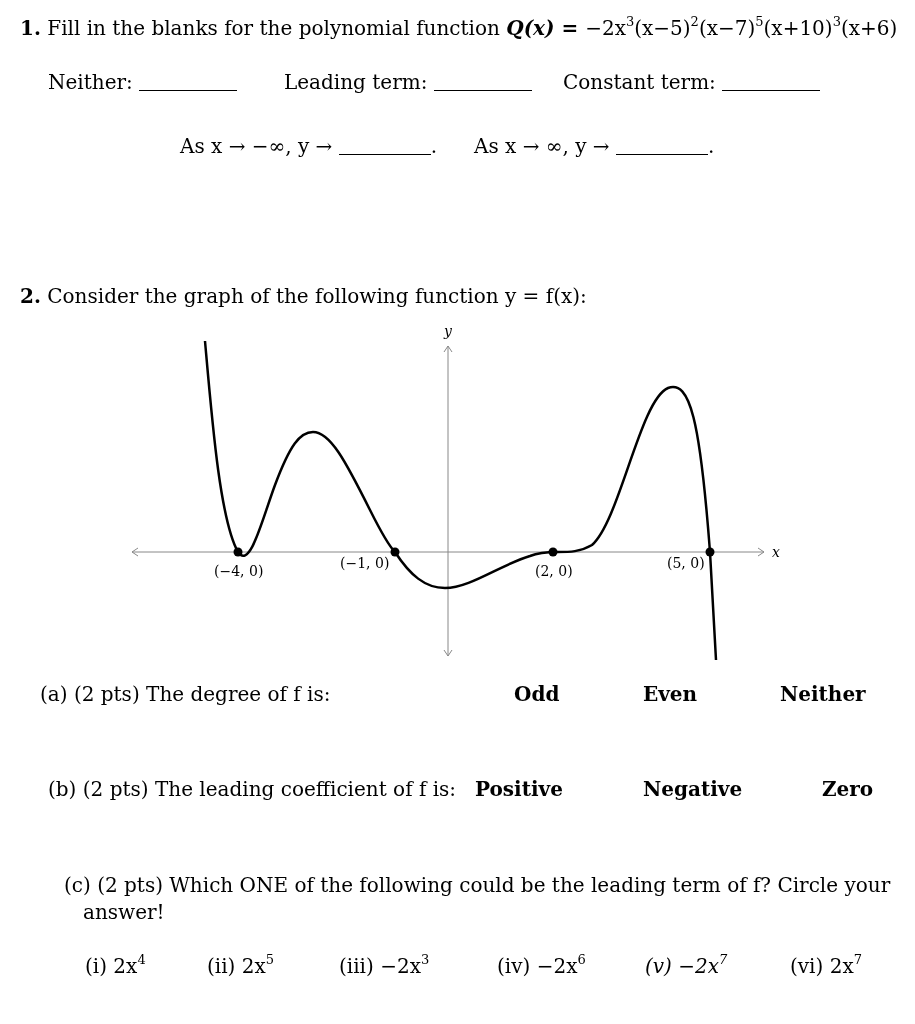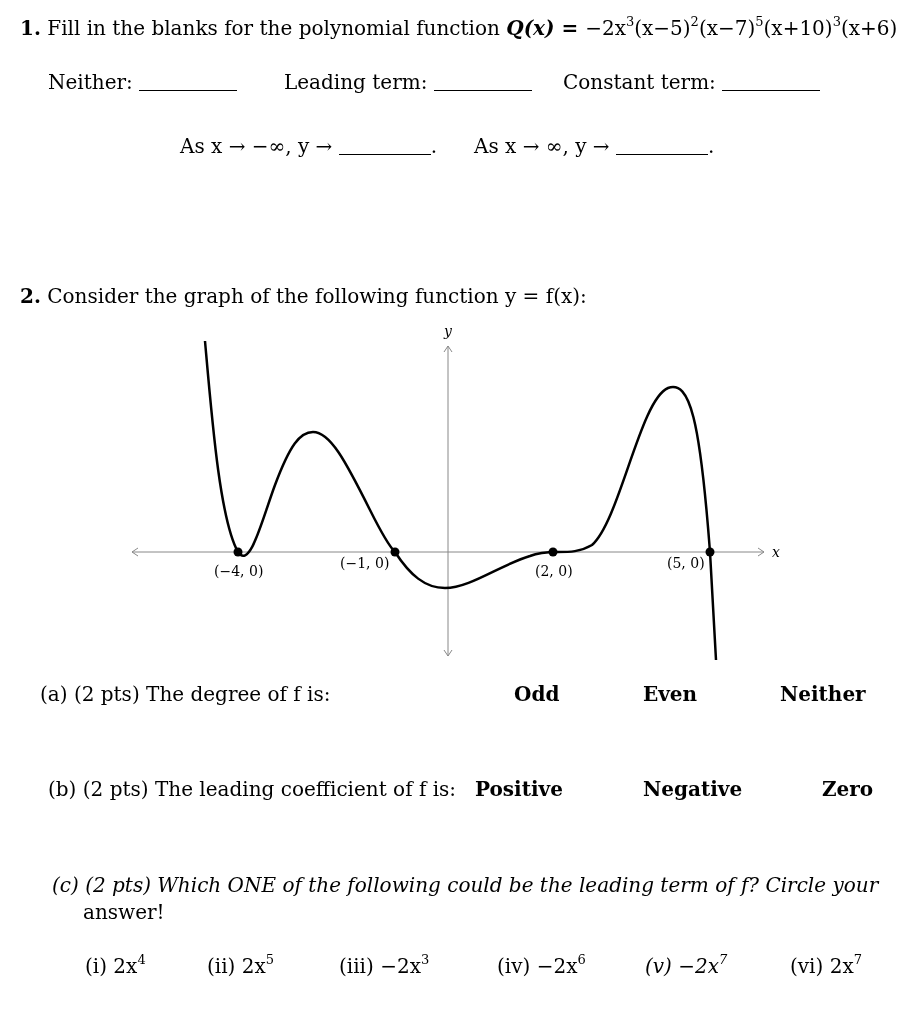--- a/index.html
+++ b/index.html
@@ -91,21 +91,21 @@
 <div class="abs" style="left:40px; top:682px;">(a) (2 pts) The degree of f is:</div>
 <div class="abs bold" style="left:514px; top:682px;">Odd</div>
 <div class="abs bold" style="left:643px; top:682px;">Even</div>
 <div class="abs bold" style="left:780px; top:682px;">Neither</div>
 
 <div class="abs" style="left:48px; top:777px;">(b) (2 pts) The leading coefficient of f is:</div>
 <div class="abs bold" style="left:475px; top:777px;">Positive</div>
 <div class="abs bold" style="left:643px; top:777px;">Negative</div>
 <div class="abs bold" style="left:822px; top:777px;">Zero</div>
 
-<div class="abs" style="left:52px; top:873px;font-style:italic;">(c) (2 pts) Which ONE of the following could be the leading term of f?  Circle your</div>
+<div class="abs" style="left:64px; top:873px;">(c) (2 pts) Which ONE of the following could be the leading term of f?  Circle your</div>
 <div class="abs" style="left:83px; top:900px;text-align:center;">answer!</div>
 
 <div class="abs" style="left:85px; top:954px;"><span>(i) </span><span>2x</span><sup>4</sup></div>
 <div class="abs" style="left:207px; top:954px;"><span>(ii) </span><span>2x</span><sup>5</sup></div>
 <div class="abs" style="left:339px; top:954px;"><span>(iii) </span><span>−2x</span><sup>3</sup></div>
 <div class="abs" style="left:490px; top:954px;margin-left:7px;"><span>(iv) </span><span>−2x</span><sup>6</sup></div>
 <div class="abs" style="left:645px; top:954px;font-style:italic;"><span>(v) </span><span>−2x</span><sup>7</sup></div>
 <div class="abs" style="left:790px; top:954px;"><span>(vi) </span><span>2x</span><sup>7</sup></div>
 
 </body></html>

